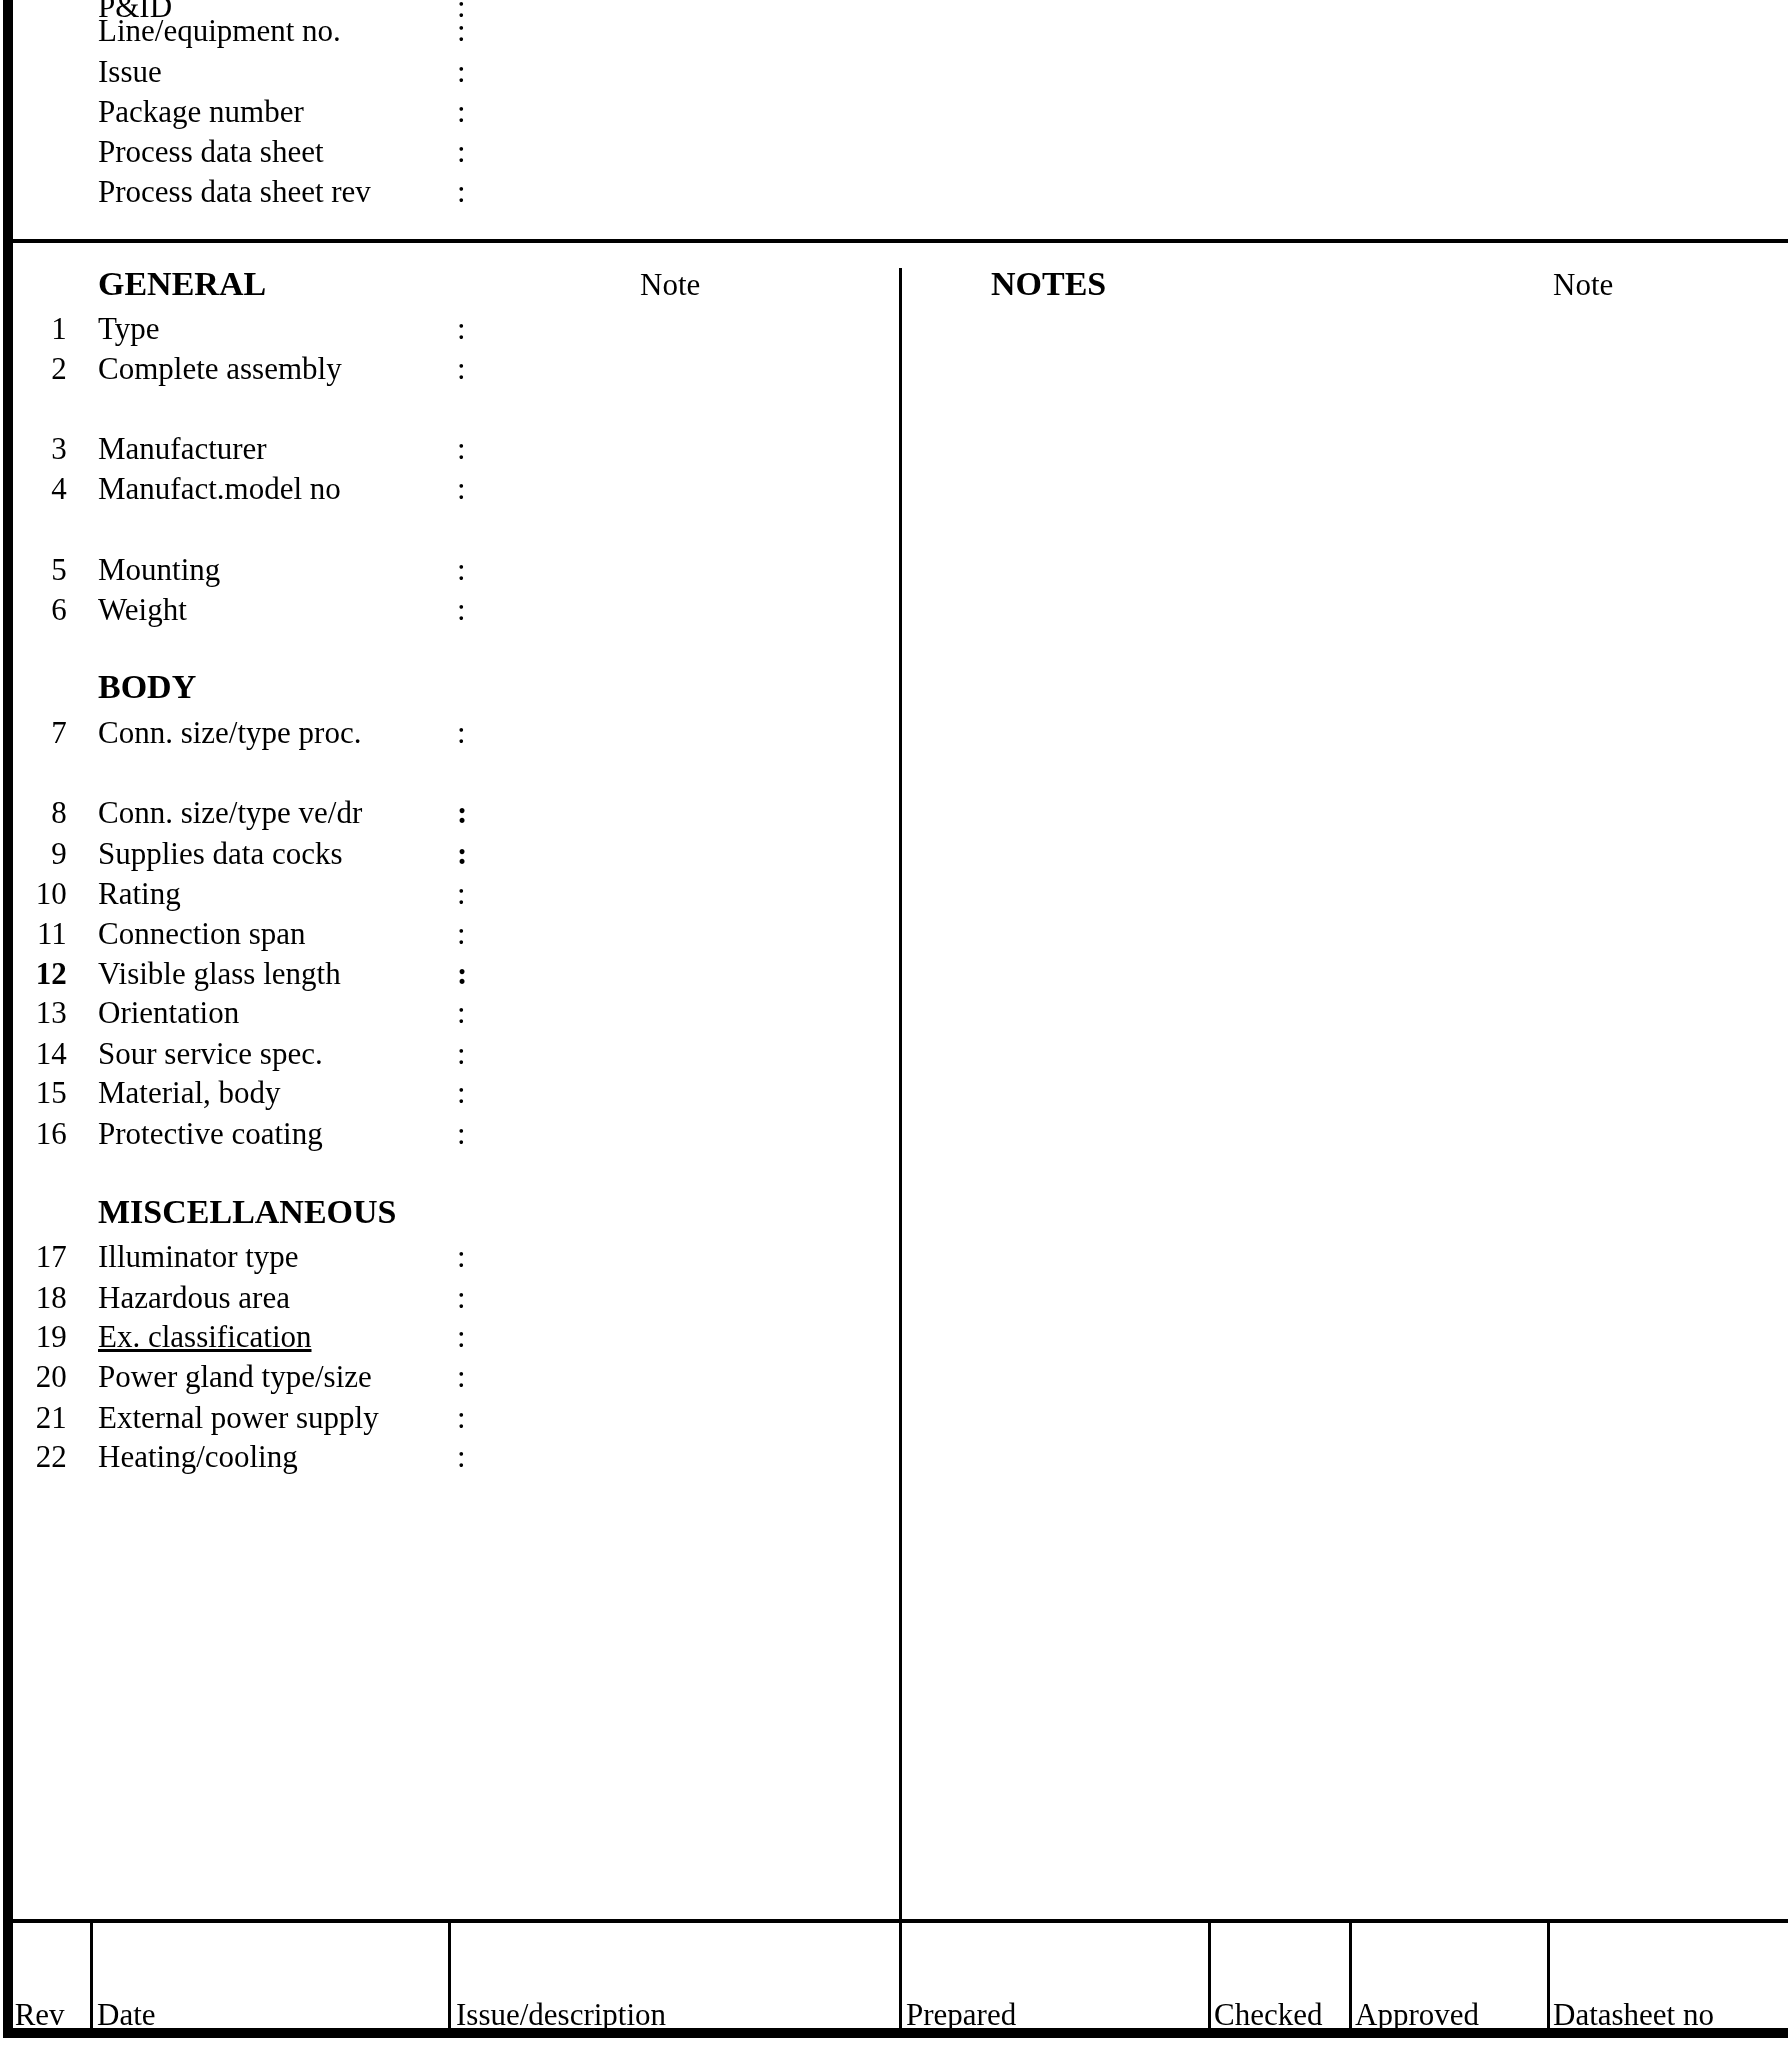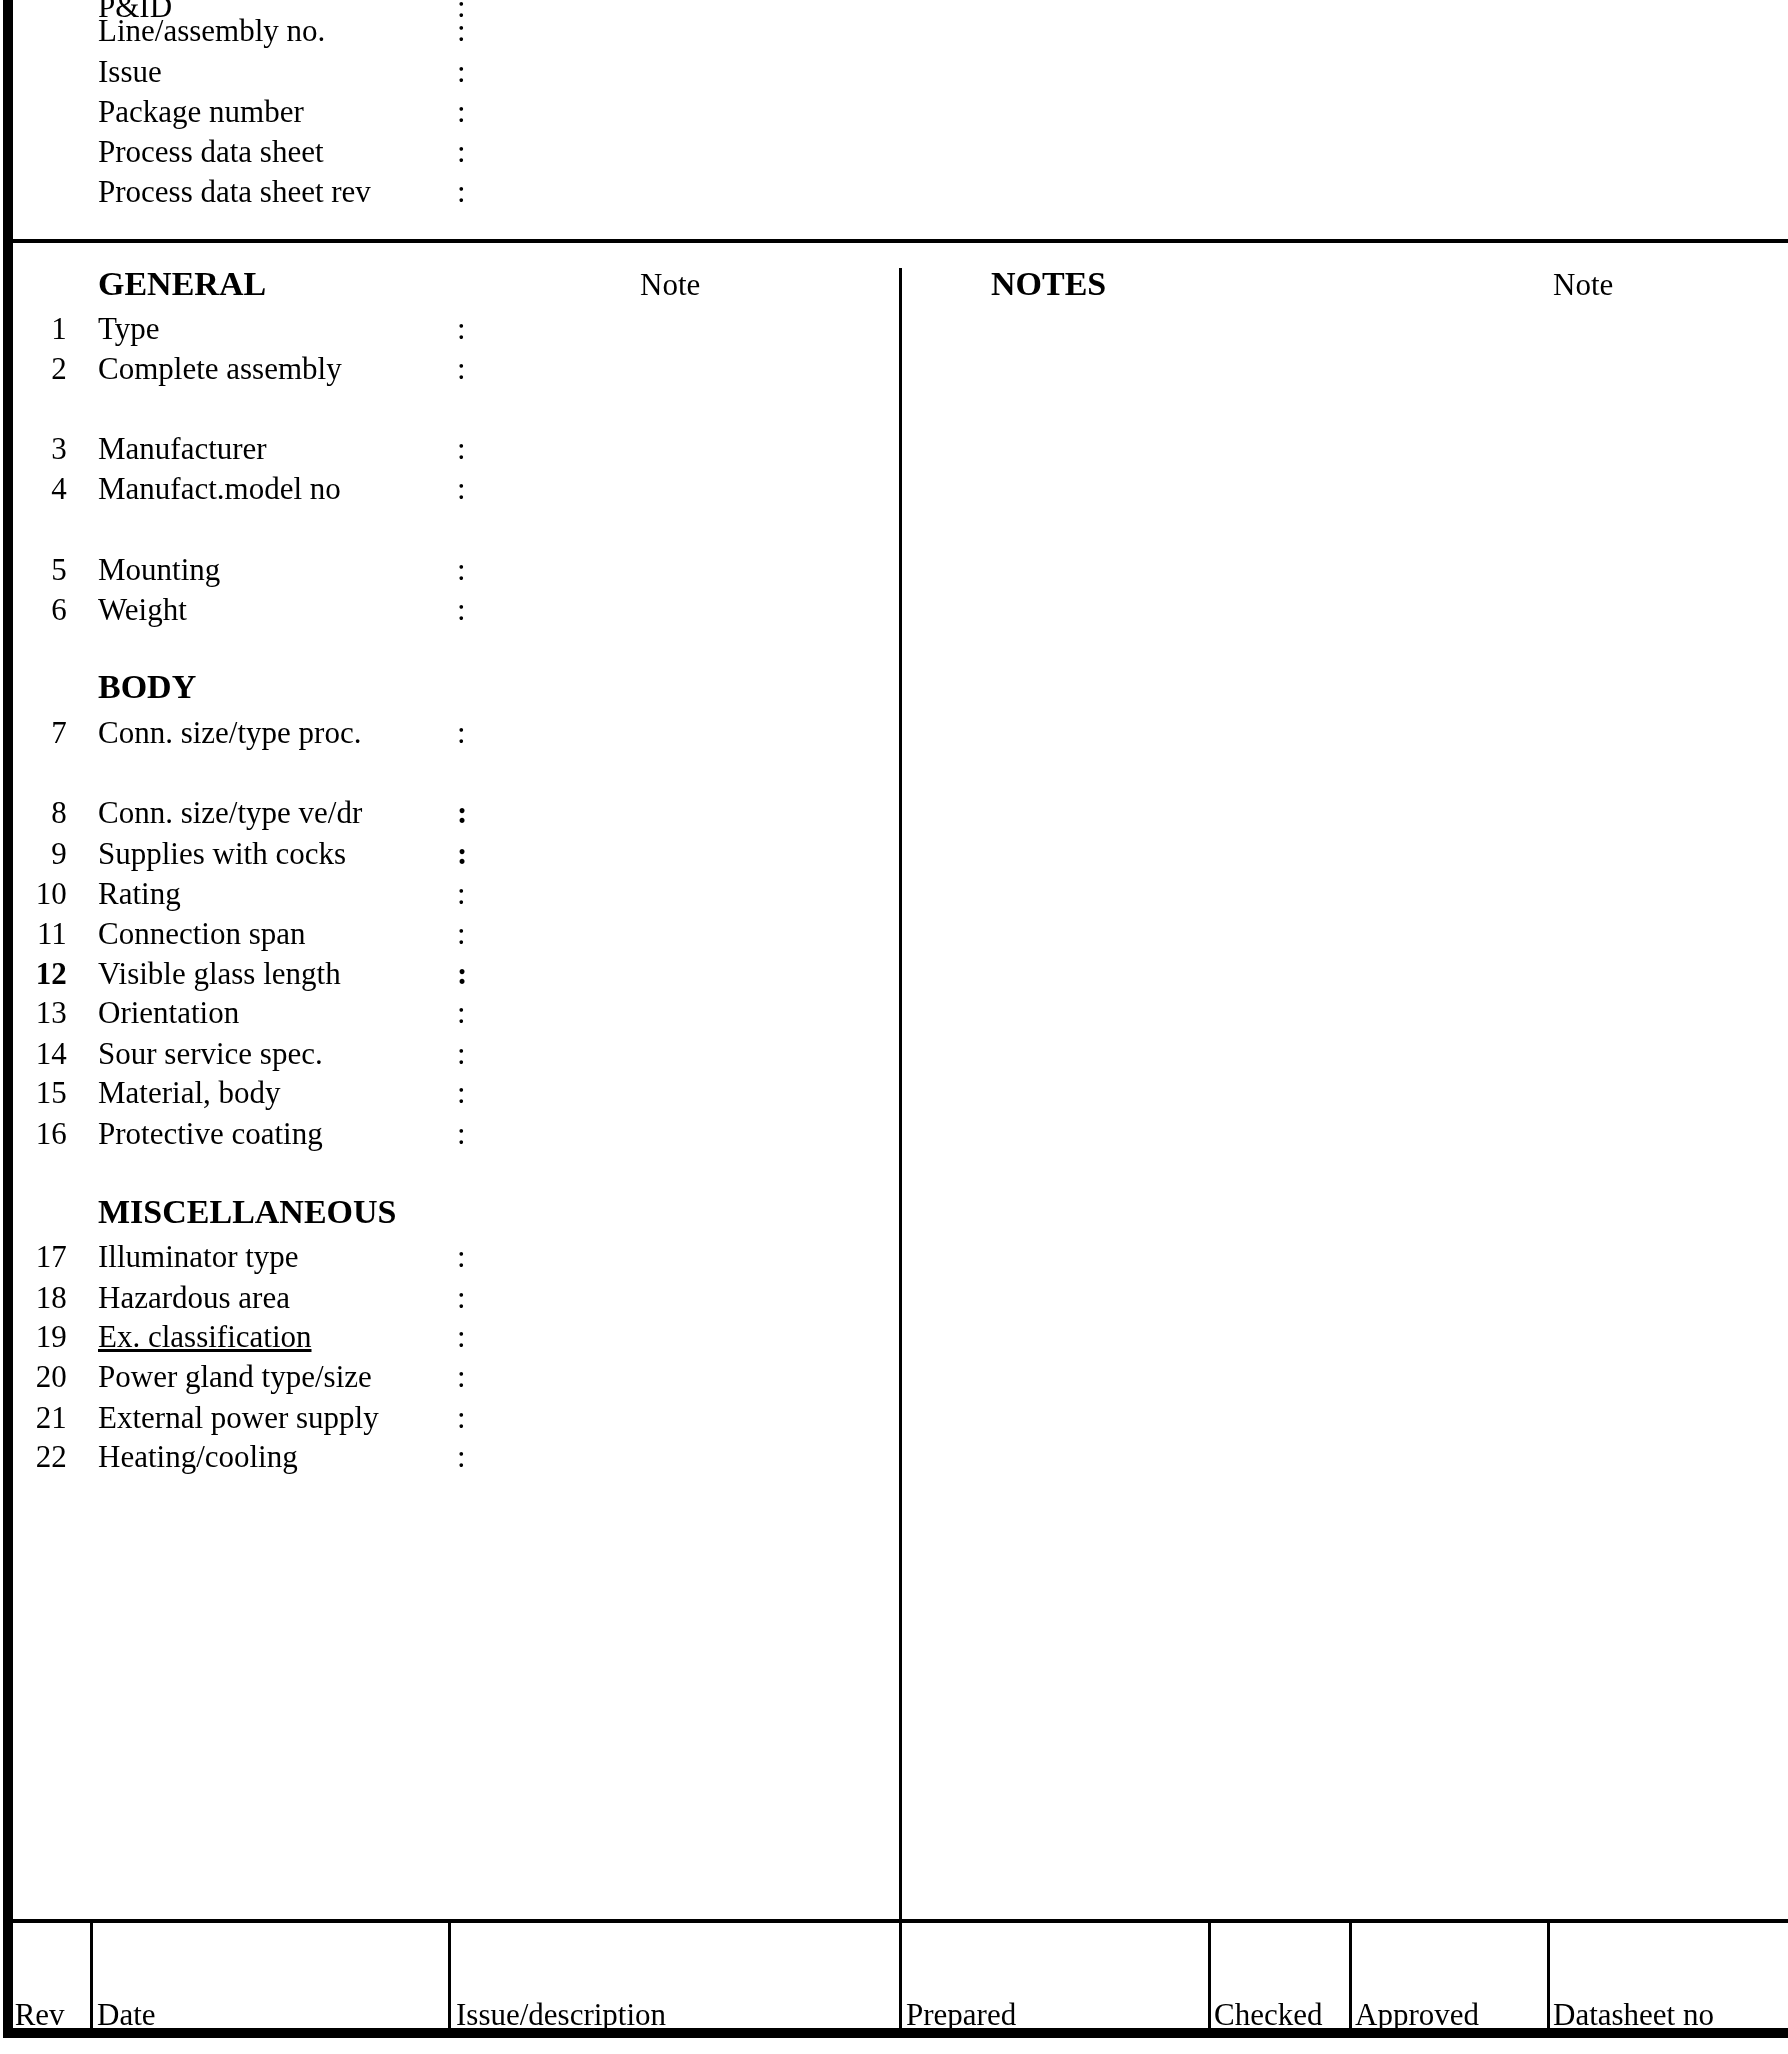--- a/index.html
+++ b/index.html
@@ -27,21 +27,21 @@
 <div class="line" style="left:448px; top:1919px; width:2.5px; height:115px;"></div>
 <div class="line" style="left:899px; top:1919px; width:3.3px; height:115px;"></div>
 <div class="line" style="left:1208px; top:1919px; width:2.5px; height:115px;"></div>
 <div class="line" style="left:1349px; top:1919px; width:2.5px; height:115px;"></div>
 <div class="line" style="left:1547px; top:1919px; width:2.5px; height:115px;"></div>
 
 <div id="header-fields">
     <div class="abs txt label" style="top:-11.5px;">P&amp;ID</div>
     <div class="abs txt colon" style="top:-11.5px;">:</div>
     <div class="abs" style="left:483px; top:-11.5px; width:401px; height:36px;"></div>
-    <div class="abs txt label" style="top:13px;">Line/assembly no.</div>
+    <div class="abs txt label" style="top:13px;">Line/equipment no.</div>
     <div class="abs txt colon" style="top:13px;">:</div>
     <div class="abs" style="left:483px; top:13px; width:401px; height:36px;"></div>
     <div class="abs txt label" style="top:54px;">Issue</div>
     <div class="abs txt colon" style="top:54px;">:</div>
     <div class="abs" style="left:483px; top:54px; width:401px; height:36px;"></div>
     <div class="abs txt label" style="top:94px;">Package number</div>
     <div class="abs txt colon" style="top:94px;">:</div>
     <div class="abs" style="left:483px; top:94px; width:401px; height:36px;"></div>
     <div class="abs txt label" style="top:134px;">Process data sheet</div>
     <div class="abs txt colon" style="top:134px;">:</div>
@@ -90,21 +90,21 @@
     <div class="abs txt label" style="top:715px;">Conn. size/type proc.</div>
     <div class="abs txt colon" style="top:715px;">:</div>
     <div class="abs" style="left:483px; top:715px; width:155px; height:36px;"></div>
     <div class="abs" style="left:640px; top:715px; width:82px; height:36px;"></div>
     <div class="abs txt num" style="top:795px;">8</div>
     <div class="abs txt label" style="top:795px;">Conn. size/type ve/dr</div>
     <div class="abs txt colon heavy" style="top:795px;">:</div>
     <div class="abs" style="left:483px; top:795px; width:155px; height:36px;"></div>
     <div class="abs" style="left:640px; top:795px; width:82px; height:36px;"></div>
     <div class="abs txt num" style="top:836px;">9</div>
-    <div class="abs txt label" style="top:836px;">Supplies with cocks</div>
+    <div class="abs txt label" style="top:836px;">Supplies data cocks</div>
     <div class="abs txt colon heavy" style="top:836px;">:</div>
     <div class="abs" style="left:483px; top:836px; width:155px; height:36px;"></div>
     <div class="abs" style="left:640px; top:836px; width:82px; height:36px;"></div>
     <div class="abs txt num" style="top:876px;">10</div>
     <div class="abs txt label" style="top:876px;">Rating</div>
     <div class="abs txt colon" style="top:876px;">:</div>
     <div class="abs" style="left:483px; top:876px; width:155px; height:36px;"></div>
     <div class="abs" style="left:640px; top:876px; width:82px; height:36px;"></div>
     <div class="abs txt num" style="top:916px;">11</div>
     <div class="abs txt label" style="top:916px;">Connection span</div>

